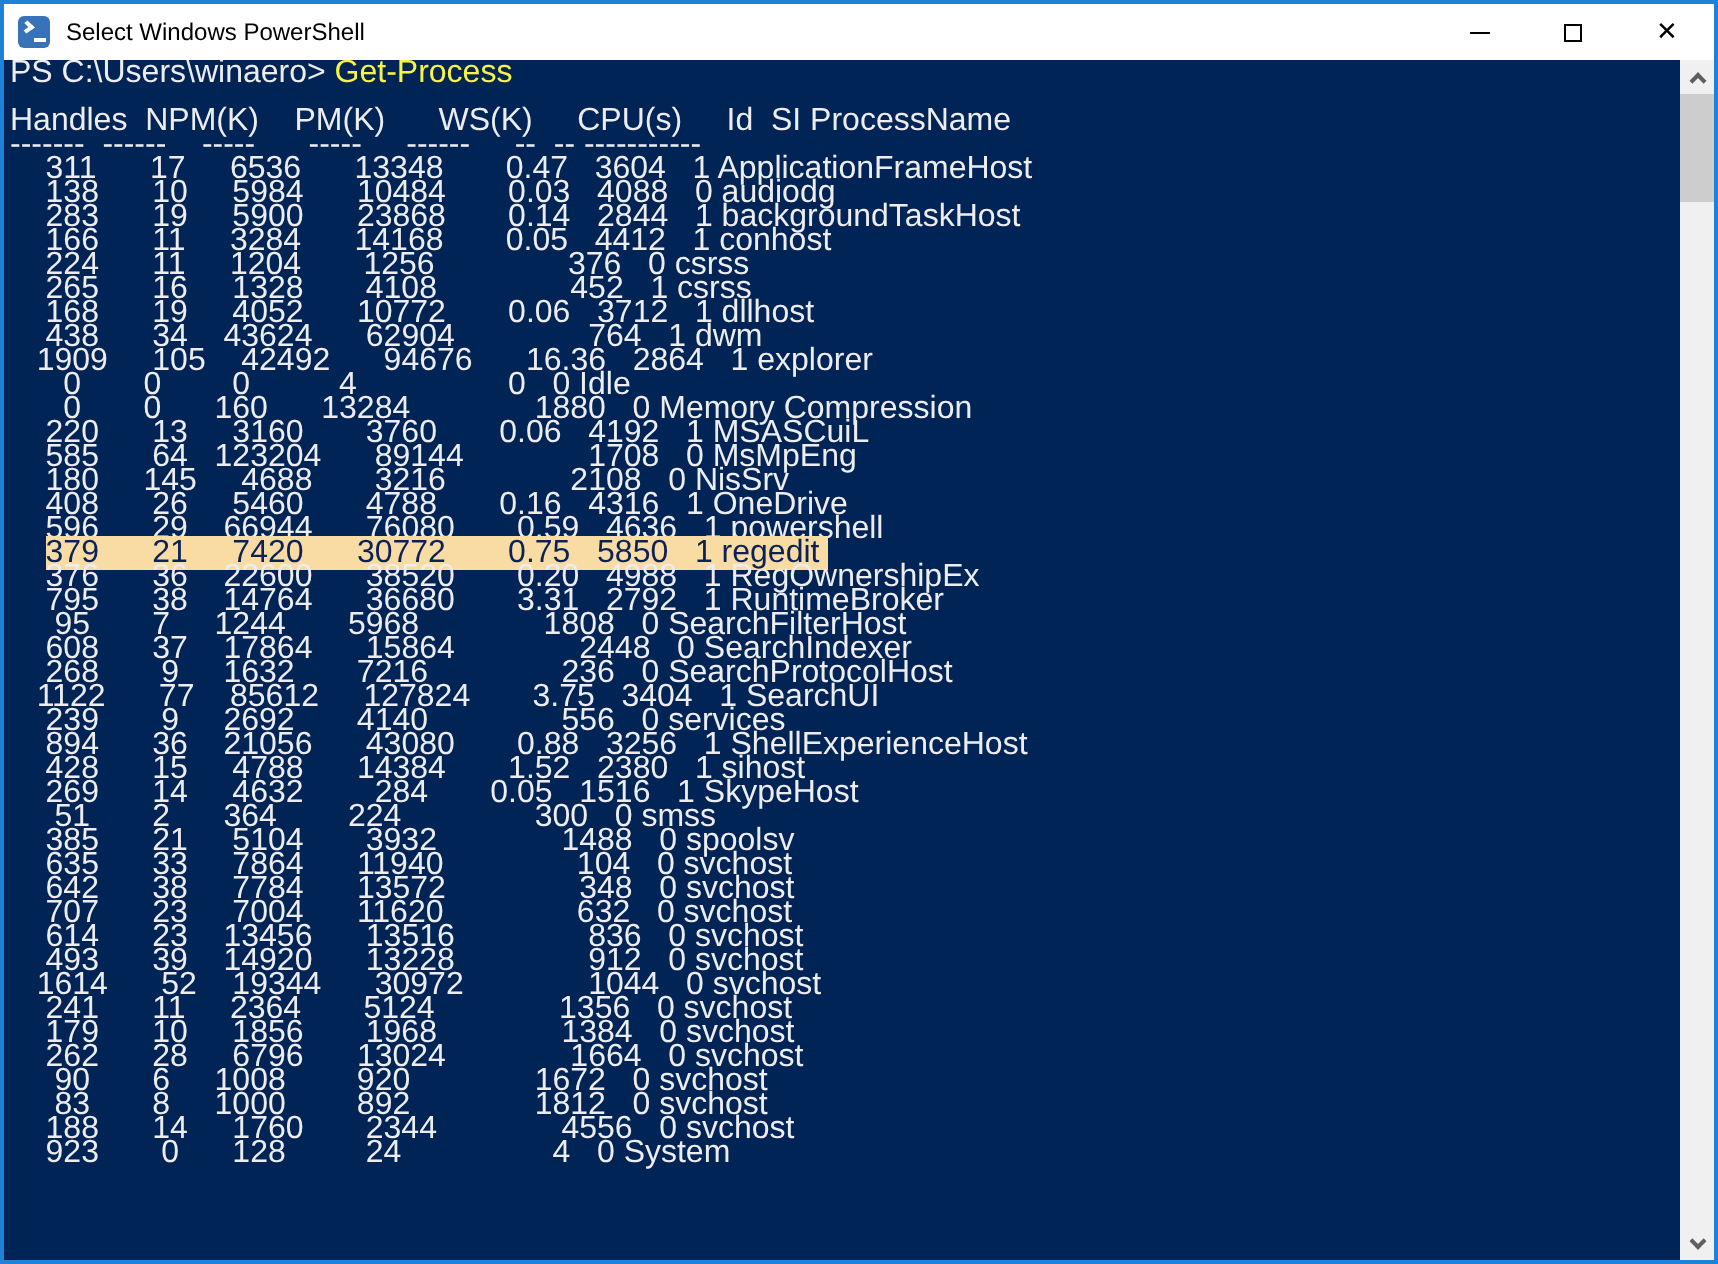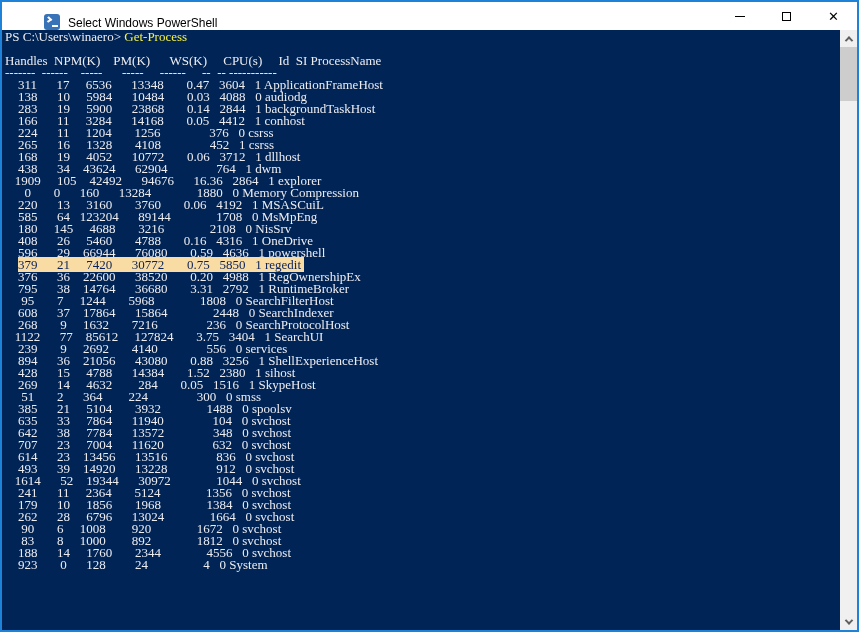--- a/index.html
+++ b/index.html
@@ -19,21 +19,21 @@
   *{margin:0;padding:0;box-sizing:border-box;}
   body{width:859px;height:632px;font-family:"Liberation Sans",sans-serif;background:#777;}
   .window{
     position:relative;width:859px;height:632px;
     border:2px solid var(--window_border);
     background:var(--console_bg);
   }
   
   .titlebar{
     height:28px;background:var(--titlebar_bg);
-    display:flex;align-items:flex-end;padding-left:35px;
+    display:flex;align-items:center;
   }
   .title-icon{
     width:16px;height:16px;margin-left:7px;border-radius:3px;
     background:var(--ps_icon_bg);
     position:relative;flex:0 0 auto;
   }
   .title-icon .chev{
     position:absolute;left:2px;top:3px;width:5px;height:5px;
     border-right:2px solid #fff;border-top:2px solid #fff;
     transform:rotate(45deg) skewX(-10deg);
@@ -50,22 +50,22 @@
     width:47px;height:100%;display:flex;align-items:center;justify-content:center;
     background:transparent;border:none;cursor:default;
   }
   .glyph-min{width:10px;height:1px;background:#000;}
   .glyph-max{width:9px;height:9px;border:1px solid #000;background:transparent;}
   .glyph-close{font-size:13px;line-height:13px;color:#000;font-family:"DejaVu Sans",sans-serif;}
   
   .console{
     position:absolute;left:0;top:28px;right:17px;bottom:0;
     background:var(--console_bg);color:var(--console_fg);
-    font-family:Liberation Serif, serif;
-    font-size:13px;line-height:12px;
+    font-family:Liberation Sans, sans-serif;
+    font-size:16px;line-height:12px;
     padding:1px 16px 0 3px;overflow:hidden;
   }
   .line{height:12px;white-space:pre;}
   .cmd{color:var(--command_color);}
   .sel{background:var(--selection_bg);color:var(--selection_fg);}
   
   .scrollbar{
     position:absolute;top:28px;right:0;bottom:0;width:17px;
     background:var(--scrollbar_track);
   }
@@ -118,20 +118,21 @@
       <div class="line"><span>-------  ------    -----      -----     ------     --  -- -----------</span></div>
       <div class="line"><span>    311      17     6536      13348       0.47   3604   1 ApplicationFrameHost</span></div>
       <div class="line"><span>    138      10     5984      10484       0.03   4088   0 audiodg</span></div>
       <div class="line"><span>    283      19     5900      23868       0.14   2844   1 backgroundTaskHost</span></div>
       <div class="line"><span>    166      11     3284      14168       0.05   4412   1 conhost</span></div>
       <div class="line"><span>    224      11     1204       1256               376   0 csrss</span></div>
       <div class="line"><span>    265      16     1328       4108               452   1 csrss</span></div>
       <div class="line"><span>    168      19     4052      10772       0.06   3712   1 dllhost</span></div>
       <div class="line"><span>    438      34    43624      62904               764   1 dwm</span></div>
       <div class="line"><span>   1909     105    42492      94676      16.36   2864   1 explorer</span></div>
+      <div class="line"><span>      0       0        0          4                 0   0 Idle</span></div>
       <div class="line"><span>      0       0      160      13284              1880   0 Memory Compression</span></div>
       <div class="line"><span>    220      13     3160       3760       0.06   4192   1 MSASCuiL</span></div>
       <div class="line"><span>    585      64   123204      89144              1708   0 MsMpEng</span></div>
       <div class="line"><span>    180     145     4688       3216              2108   0 NisSrv</span></div>
       <div class="line"><span>    408      26     5460       4788       0.16   4316   1 OneDrive</span></div>
       <div class="line"><span>    596      29    66944      76080       0.59   4636   1 powershell</span></div>
       <div class="line"><span>    </span><span class="sel">379      21     7420      30772       0.75   5850   1 regedit </span></div>
       <div class="line"><span>    376      36    22600      38520       0.20   4988   1 RegOwnershipEx</span></div>
       <div class="line"><span>    795      38    14764      36680       3.31   2792   1 RuntimeBroker</span></div>
       <div class="line"><span>     95       7     1244       5968              1808   0 SearchFilterHost</span></div>

